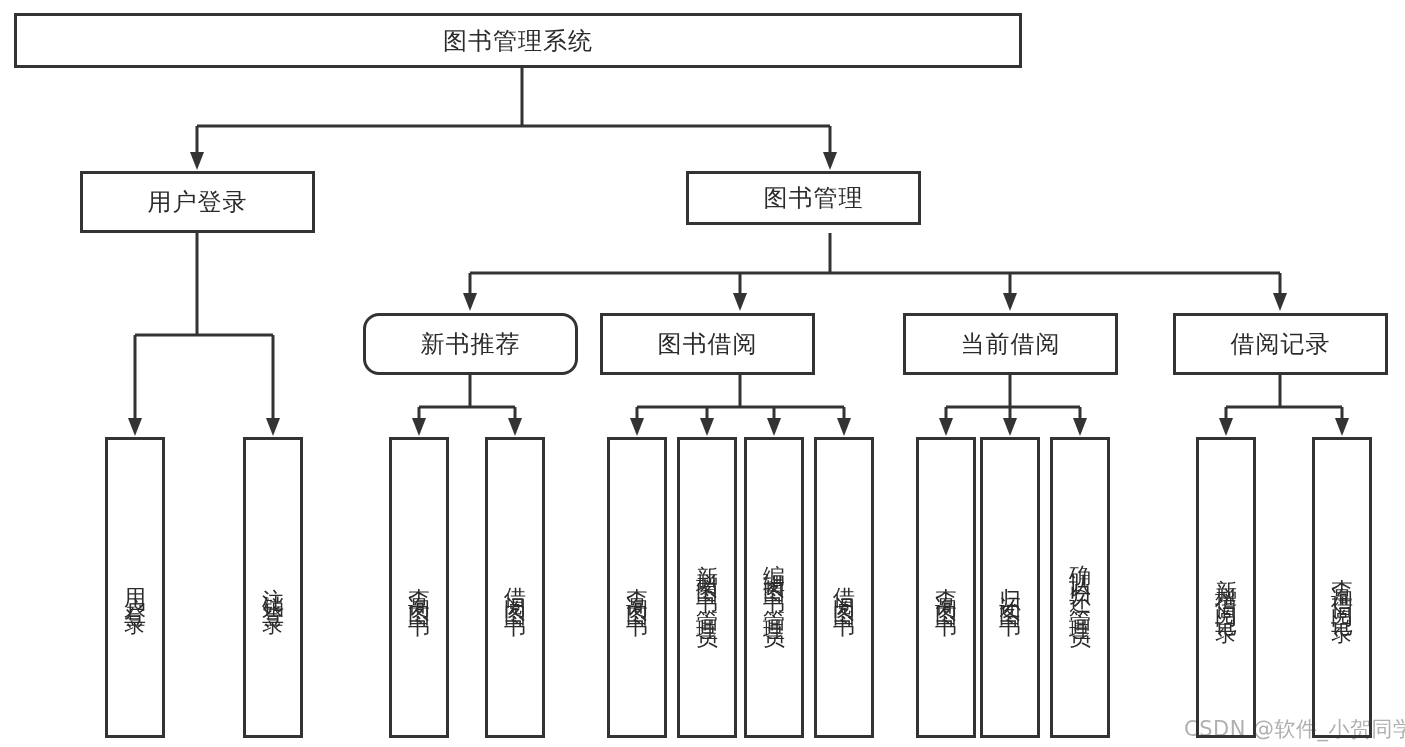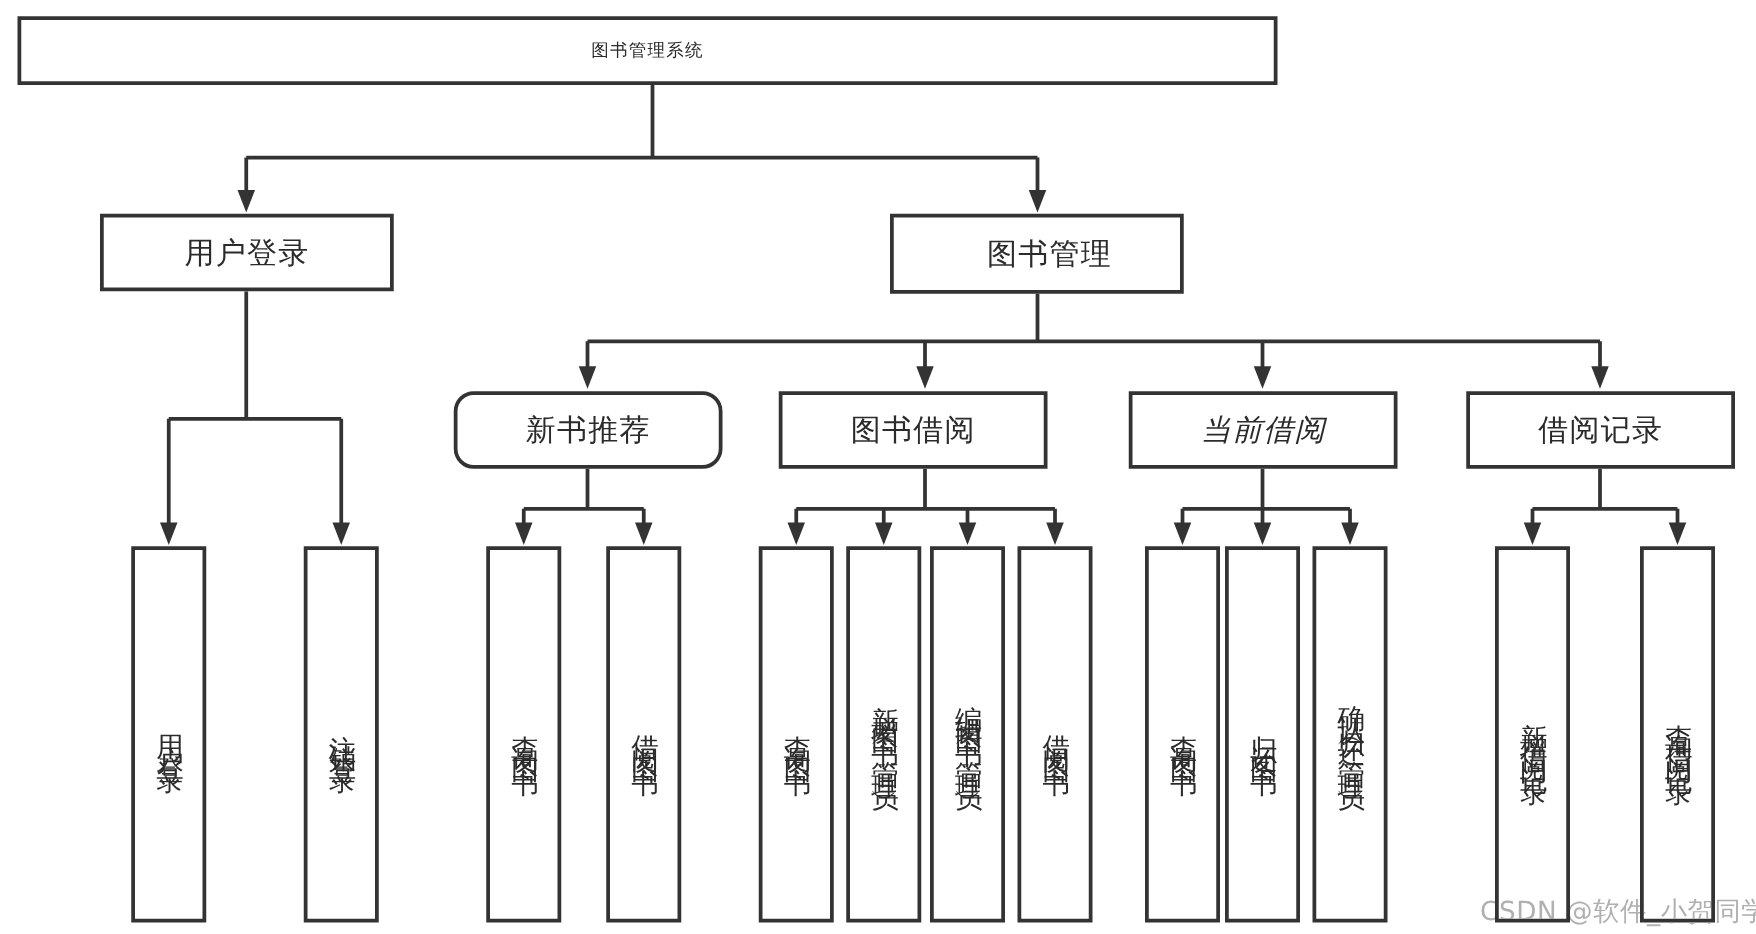--- a/index.html
+++ b/index.html
@@ -20,21 +20,21 @@
   .node {
     position: absolute;
     background: #ffffff;
     border: 3px solid #333333;
     display: flex;
     align-items: center;
     justify-content: center;
     z-index: 1;
     color: #2b2b2b;
   }
-  .root-node .hlabel { font-size: 14px; letter-spacing: 1px; }
+  .root-node .hlabel { font-size: 24px; letter-spacing: 1px; }
   .branch-node .hlabel { font-size: 24px; letter-spacing: 1px; }
   .hlabel { white-space: nowrap; }
   .leaf { width: 60px; top: 437px; height: 301px; }
   .vlabel {
     writing-mode: vertical-rl;
     text-orientation: mixed;
     font-size: 22px;
     letter-spacing: 9px;
     line-height: 1;
     white-space: nowrap;
@@ -96,31 +96,31 @@
     </g>
   </svg>
 
   <div class="node root-node" style="left:14px; top:13px; width:1008px; height:55px;">
     <span class="hlabel">图书管理系统</span>
   </div>
 
   <div class="node branch-node" style="left:80px; top:171px; width:235px; height:62px;">
     <span class="hlabel">用户登录</span>
   </div>
-  <div class="node branch-node" style="left:712px; top:171px; width:235px; height:64px;padding-left:20px;">
+  <div class="node branch-node" style="left:686px; top:171px; width:235px; height:54px;padding-left:20px;">
     <span class="hlabel">图书管理</span>
   </div>
 
   <div class="node branch-node" style="left:363px; top:313px; width:215px; height:62px;border-radius:16px;">
     <span class="hlabel">新书推荐</span>
   </div>
-  <div class="node branch-node" style="left:623px; top:313px; width:215px; height:62px;">
+  <div class="node branch-node" style="left:600px; top:313px; width:215px; height:62px;">
     <span class="hlabel">图书借阅</span>
   </div>
-  <div class="node branch-node" style="left:903px; top:313px; width:215px; height:62px;font-style:italic;">
+  <div class="node branch-node" style="left:903px; top:313px; width:215px; height:62px;">
     <span class="hlabel">当前借阅</span>
   </div>
   <div class="node branch-node" style="left:1173px; top:313px; width:215px; height:62px;">
     <span class="hlabel">借阅记录</span>
   </div>
 
   <div class="node leaf" style="left:105px;">
     <span class="vlabel">用户登录</span>
   </div>
   <div class="node leaf" style="left:243px;">

